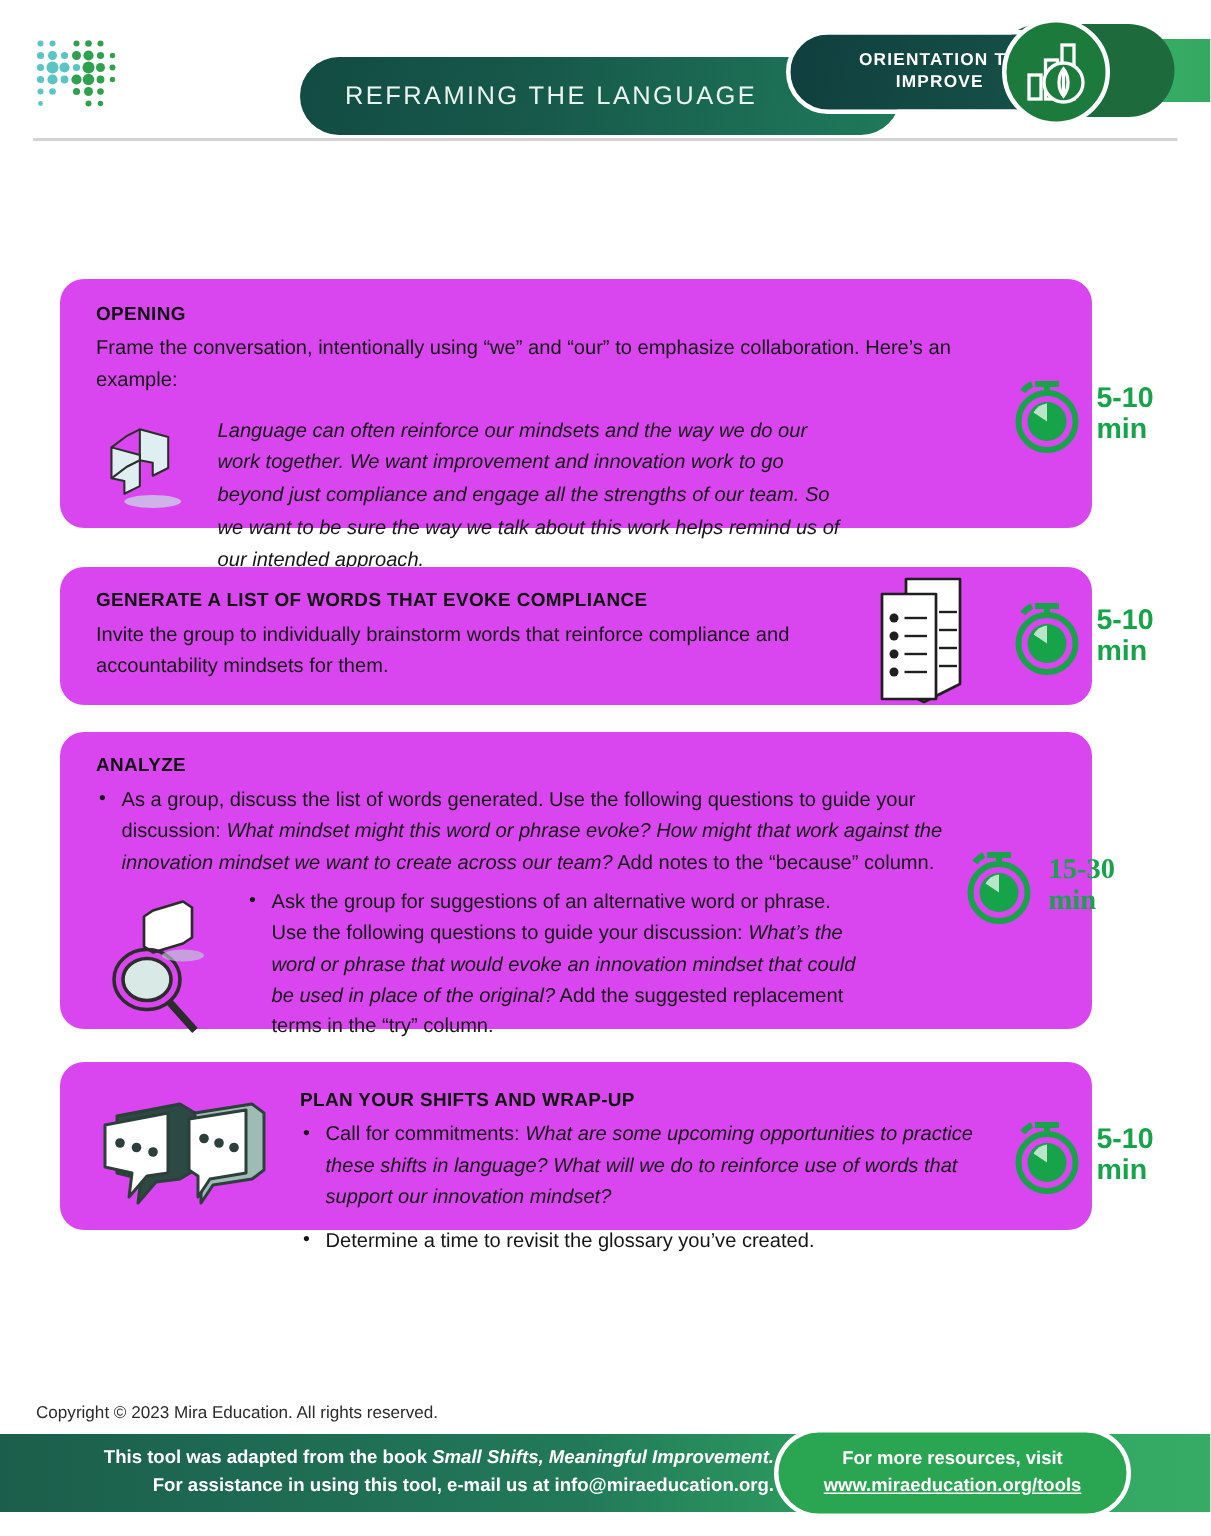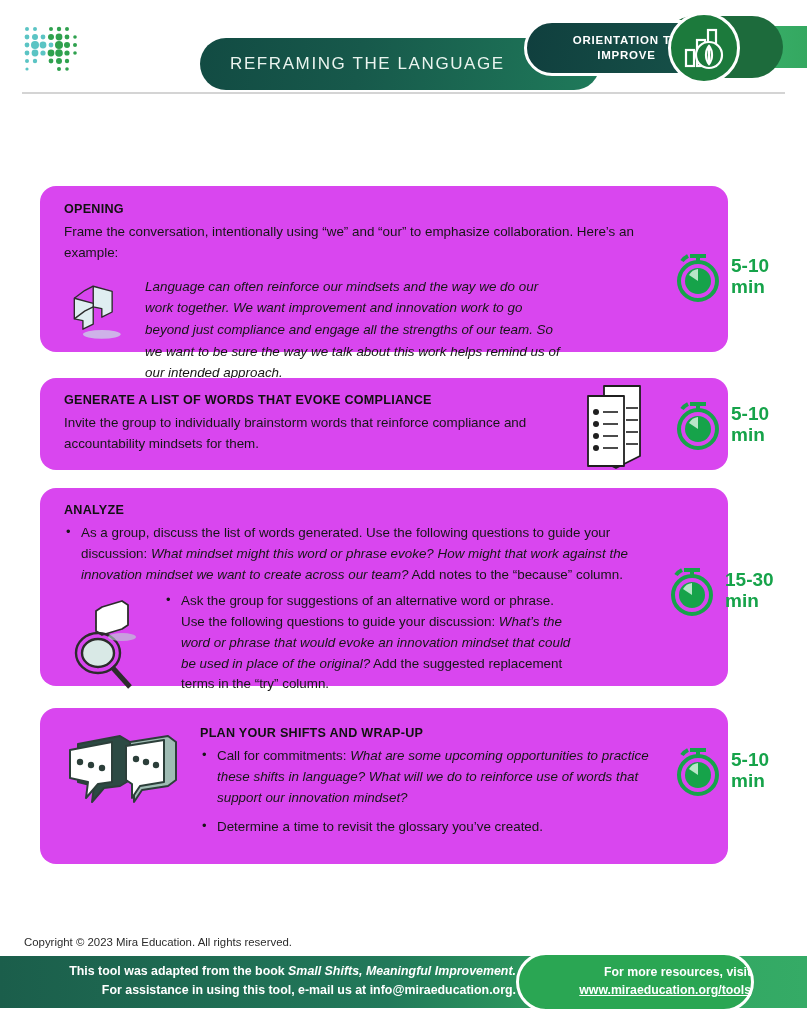--- a/index.html
+++ b/index.html
@@ -120,21 +120,21 @@
     background: linear-gradient(90deg,#1b5e4b 0%,#22795a 48%,#2fa35f 72%,#35ab66 100%);
   }
   .footer-text {
     position: absolute; left: 0; top: 962px; width: 516px;
     text-align: right; color: #ffffff; font-size: 12.4px; font-weight: bold;
     line-height: 1.52;
   }
   .footer-pill {
     position: absolute; left: 516px; top: 952px; width: 238px; height: 60px;
     background: #2aa653; border-radius: 30px; border: 3px solid #ffffff;
-    display: flex; flex-direction: column; align-items: flex-end;
+    display: flex; flex-direction: column; align-items: center;
     justify-content: center;
   }
   .footer-pill span {
     color: #ffffff; font-size: 12.3px; font-weight: bold; line-height: 1.45;
   }
   .footer-pill .url { text-decoration: underline; }
 
   .icon-abs { position: absolute; }
 </style>
 </head>
@@ -317,38 +317,38 @@
         <ellipse cx="58" cy="42" rx="14" ry="4" fill="#bcd8d2" opacity=".6"></ellipse>
       </svg>
       <ul class="bul" style="width:500px;">
         <li>
           <span>Ask the group for suggestions of an alternative word or phrase. Use the following questions to guide your discussion: </span><span class="em">What’s the word or phrase that would evoke an innovation mindset that could be used in place of the original?</span><span> Add the suggested replacement terms in the “try” column.</span>
         </li>
       </ul>
     </div>
   </div>
 
-  <div class="timer" style="left:666px; top:562px;">
+  <div class="timer" style="left:640px; top:562px;font-family:Liberation Serif, serif;">
     <svg width="52" height="56" viewBox="0 0 52 56">
       <g fill="none" stroke="#16a34a" stroke-width="4">
         <circle cx="26" cy="33" r="19"></circle>
         <line x1="26" y1="8" x2="26" y2="14"></line>
         <line x1="18" y1="8" x2="34" y2="8"></line>
         <path d="M10 13 C12 10 14 9 16 8"></path>
       </g>
       <circle cx="26" cy="33" r="13" fill="#16a34a"></circle>
       <path d="M26 33 L26 21 A12 12 0 0 0 17 27 Z" fill="#b8e6c8"></path>
     </svg>
     <div class="tnum">
       <div>15-30</div>
       <div>min</div>
     </div>
   </div>
 
-  <div class="card" style="top:708px; height:156px; padding:18px 150px 14px 24px;">
+  <div class="card" style="top:708px; height:112px; padding:18px 150px 14px 24px;">
     <div style="display:flex; gap:16px;">
       <svg style="flex:0 0 auto;" width="120" height="110" viewBox="0 0 120 110">
         <g stroke="#2c3f3a" stroke-width="2" stroke-linejoin="round">
           <path d="M14 18 L56 10 L66 16 L66 54 L56 60 L40 62 L28 76 L30 60 L14 56 Z" fill="#2c4a43"></path>
           <path d="M6 24 L48 16 L48 56 L34 58 L22 72 L24 56 L6 52 Z" fill="#ffffff"></path>
           <path d="M66 16 L104 10 L112 16 L112 54 L104 60 L78 64 L70 76 L70 60 L66 56 Z" fill="#9fbcb4"></path>
           <path d="M62 20 L100 14 L100 56 L76 60 L68 72 L68 58 L62 54 Z" fill="#ffffff"></path>
         </g>
         <g fill="#2c3f3a">
           <circle cx="16" cy="36" r="3.2"></circle>

